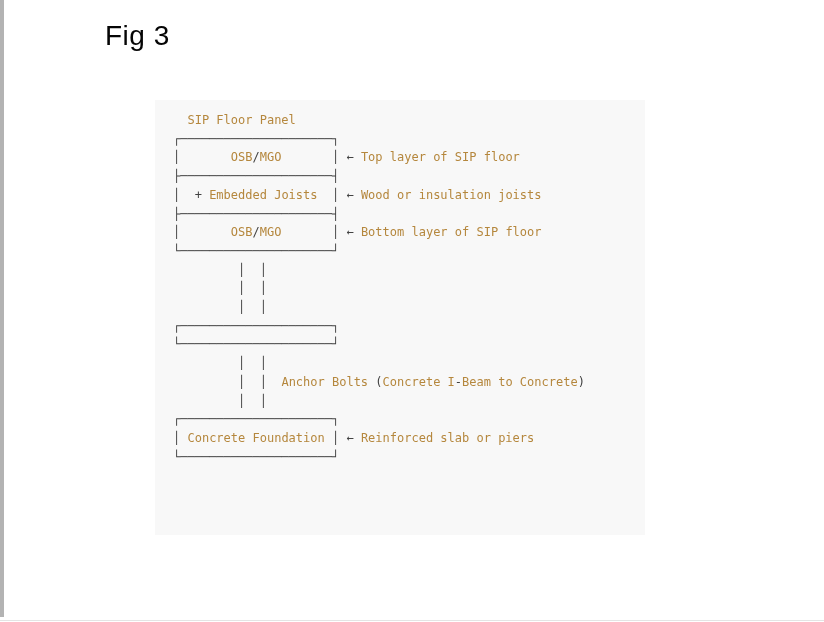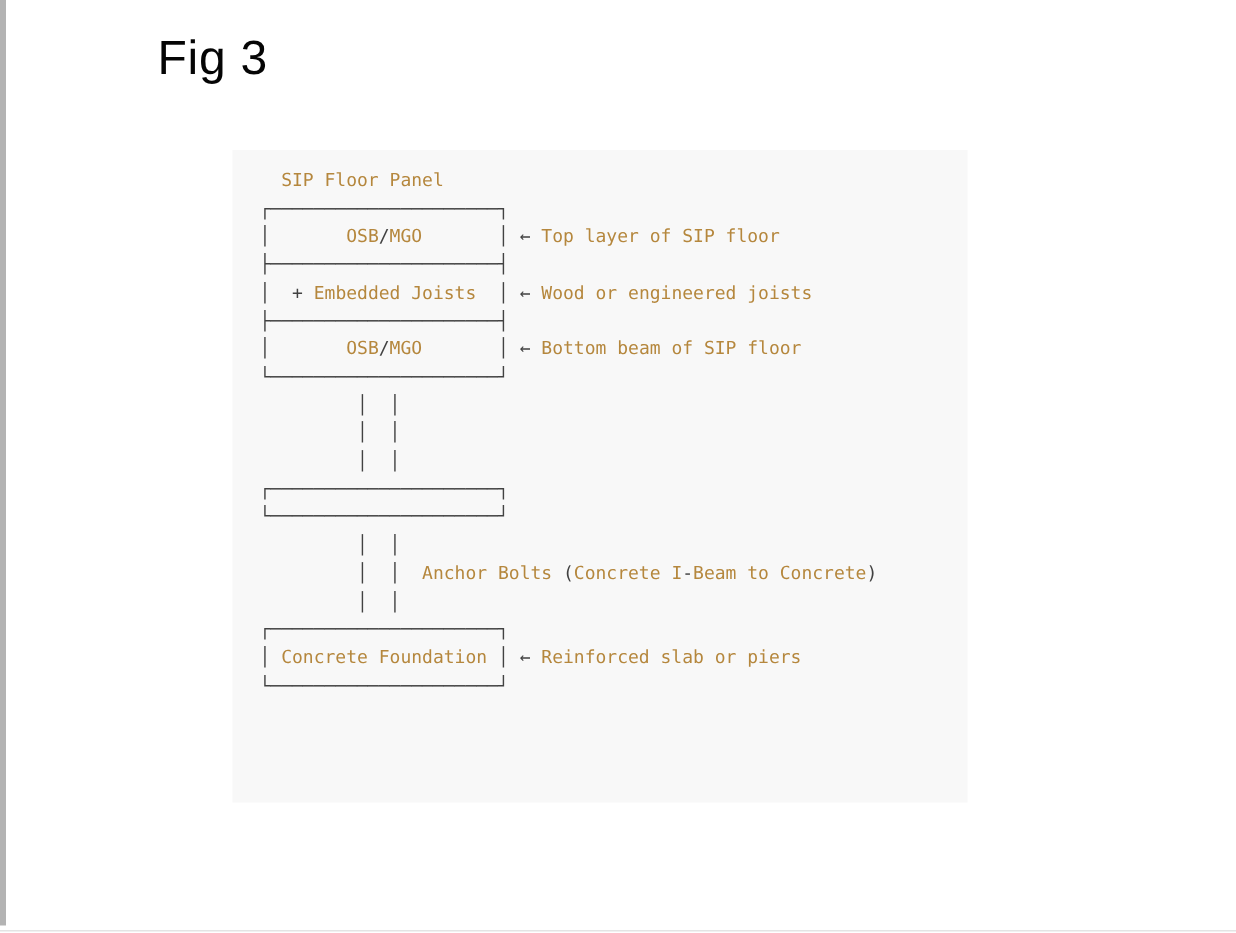--- a/index.html
+++ b/index.html
@@ -18,21 +18,21 @@
   }
   .bottom-line {
     position: absolute;
     left: 0; right: 0; bottom: 1px;
     height: 1px;
     background: #e4e4e4;
   }
   .caption {
     position: absolute;
     left: 105px; top: 20px;
-    font-size: 32px;
+    font-size: 28px;
     font-weight: 400;
     color: #050505;
     letter-spacing: 0.5px;
   }
   .codeblock {
     position: absolute;
     left: 155px; top: 100px;
     width: 490px; height: 435px;
     background: var(--block-bg, #f8f8f8);
   }
@@ -53,23 +53,23 @@
 <div class="bottom-line"></div>
 
 <div class="caption">Fig 3</div>
 
 <div class="codeblock">
   <div class="diagram" id="diagram">
       <div class="line"><span class="w">  SIP Floor Panel</span></div>
       <div class="line"><span class="p">┌─────────────────────┐</span></div>
       <div class="line"><span class="p">│</span><span class="w">       OSB</span><span class="p">/</span><span class="w">MGO       </span><span class="p">│</span><span class="w"> </span><span class="p">←</span><span class="w"> Top layer of SIP floor</span></div>
       <div class="line"><span class="p">├─────────────────────┤</span></div>
-      <div class="line"><span class="p">│</span><span class="w">  </span><span class="p">+</span><span class="w"> Embedded Joists  </span><span class="p">│</span><span class="w"> </span><span class="p">←</span><span class="w"> Wood or engineered joists</span></div>
+      <div class="line"><span class="p">│</span><span class="w">  </span><span class="p">+</span><span class="w"> Embedded Joists  </span><span class="p">│</span><span class="w"> </span><span class="p">←</span><span class="w"> Wood or insulation joists</span></div>
       <div class="line"><span class="p">├─────────────────────┤</span></div>
-      <div class="line"><span class="p">│</span><span class="w">       OSB</span><span class="p">/</span><span class="w">MGO       </span><span class="p">│</span><span class="w"> </span><span class="p">←</span><span class="w"> Bottom beam of SIP floor</span></div>
+      <div class="line"><span class="p">│</span><span class="w">       OSB</span><span class="p">/</span><span class="w">MGO       </span><span class="p">│</span><span class="w"> </span><span class="p">←</span><span class="w"> Bottom layer of SIP floor</span></div>
       <div class="line"><span class="p">└─────────────────────┘</span></div>
       <div class="line"><span class="w">         </span><span class="p">│</span><span class="w">  </span><span class="p">│</span></div>
       <div class="line"><span class="w">         </span><span class="p">│</span><span class="w">  </span><span class="p">│</span></div>
       <div class="line"><span class="w">         </span><span class="p">│</span><span class="w">  </span><span class="p">│</span></div>
       <div class="line"><span class="p">┌─────────────────────┐</span></div>
       <div class="line"><span class="p">└─────────────────────┘</span></div>
       <div class="line"><span class="w">         </span><span class="p">│</span><span class="w">  </span><span class="p">│</span></div>
       <div class="line"><span class="w">         </span><span class="p">│</span><span class="w">  </span><span class="p">│</span><span class="w">  Anchor Bolts </span><span class="p">(</span><span class="w">Concrete I</span><span class="p">-</span><span class="w">Beam to Concrete</span><span class="p">)</span></div>
       <div class="line"><span class="w">         </span><span class="p">│</span><span class="w">  </span><span class="p">│</span></div>
       <div class="line"><span class="p">┌─────────────────────┐</span></div>

